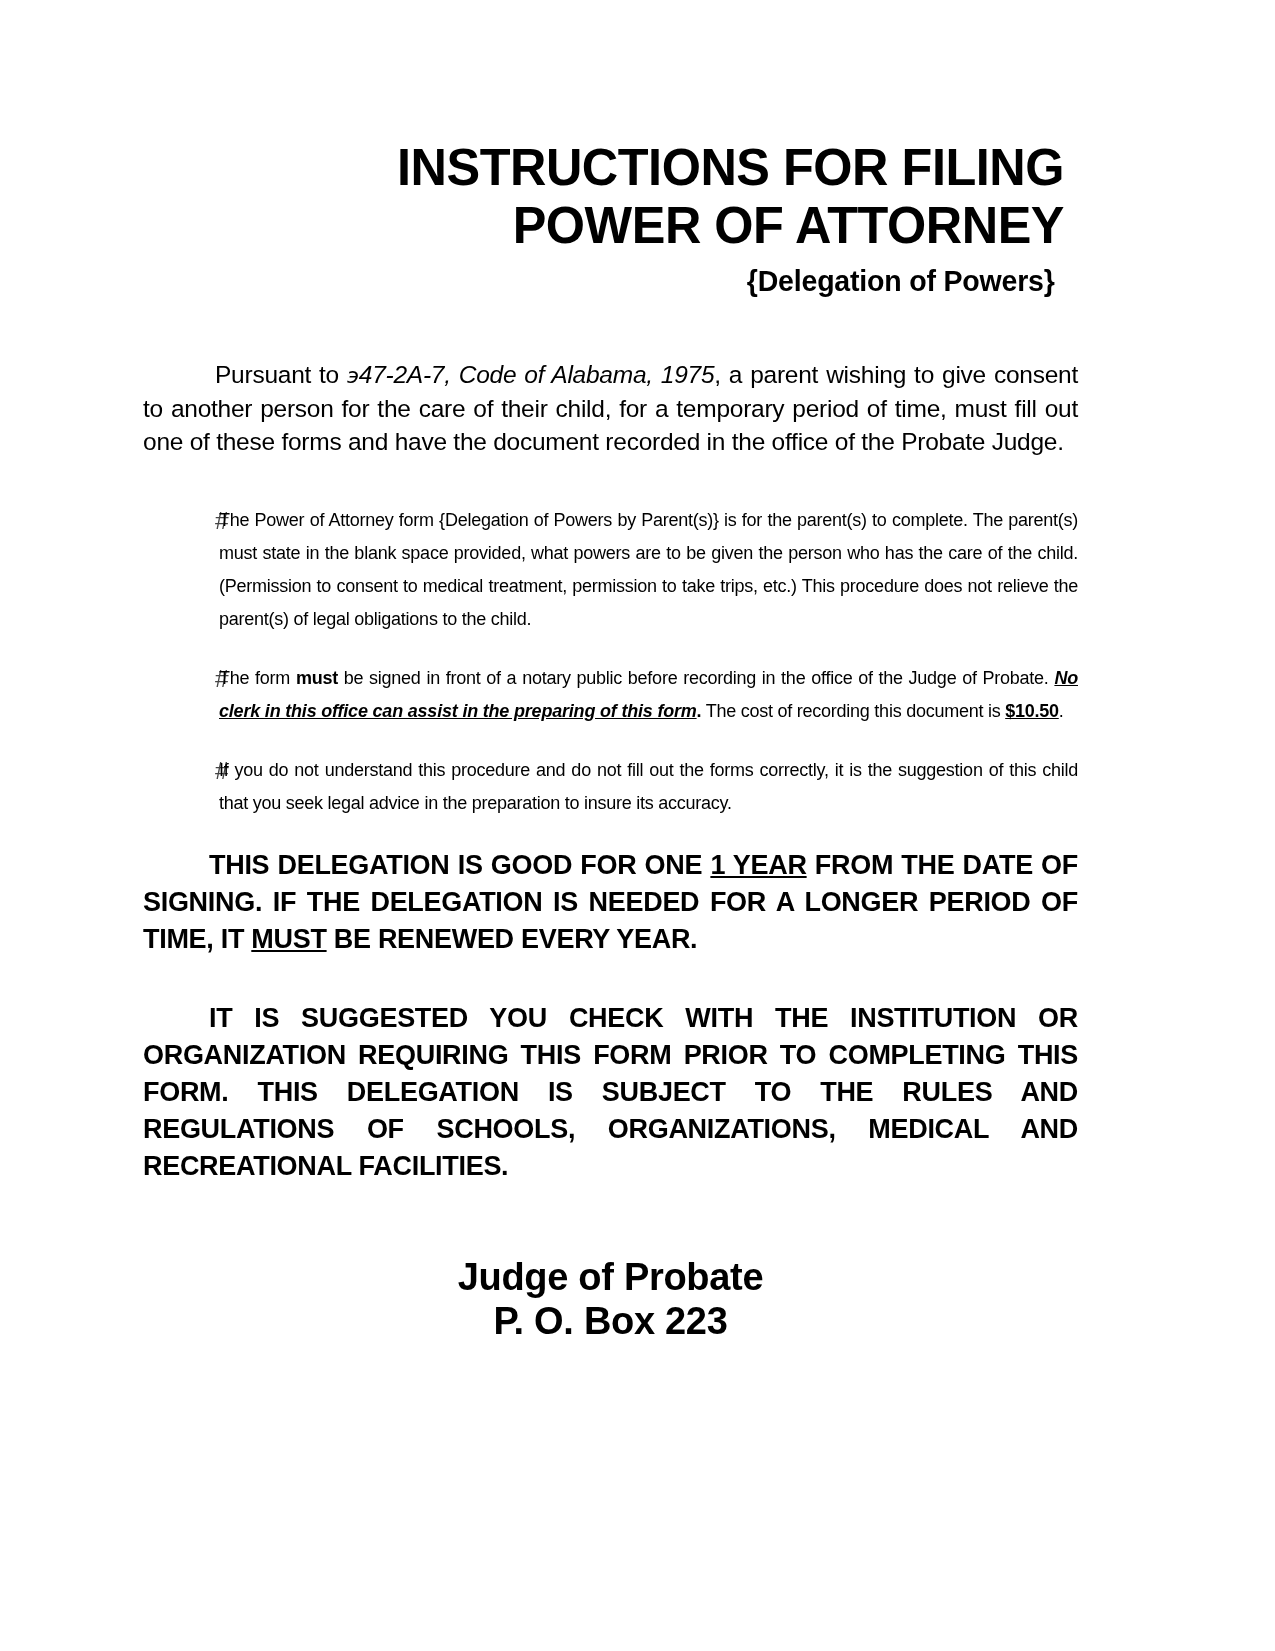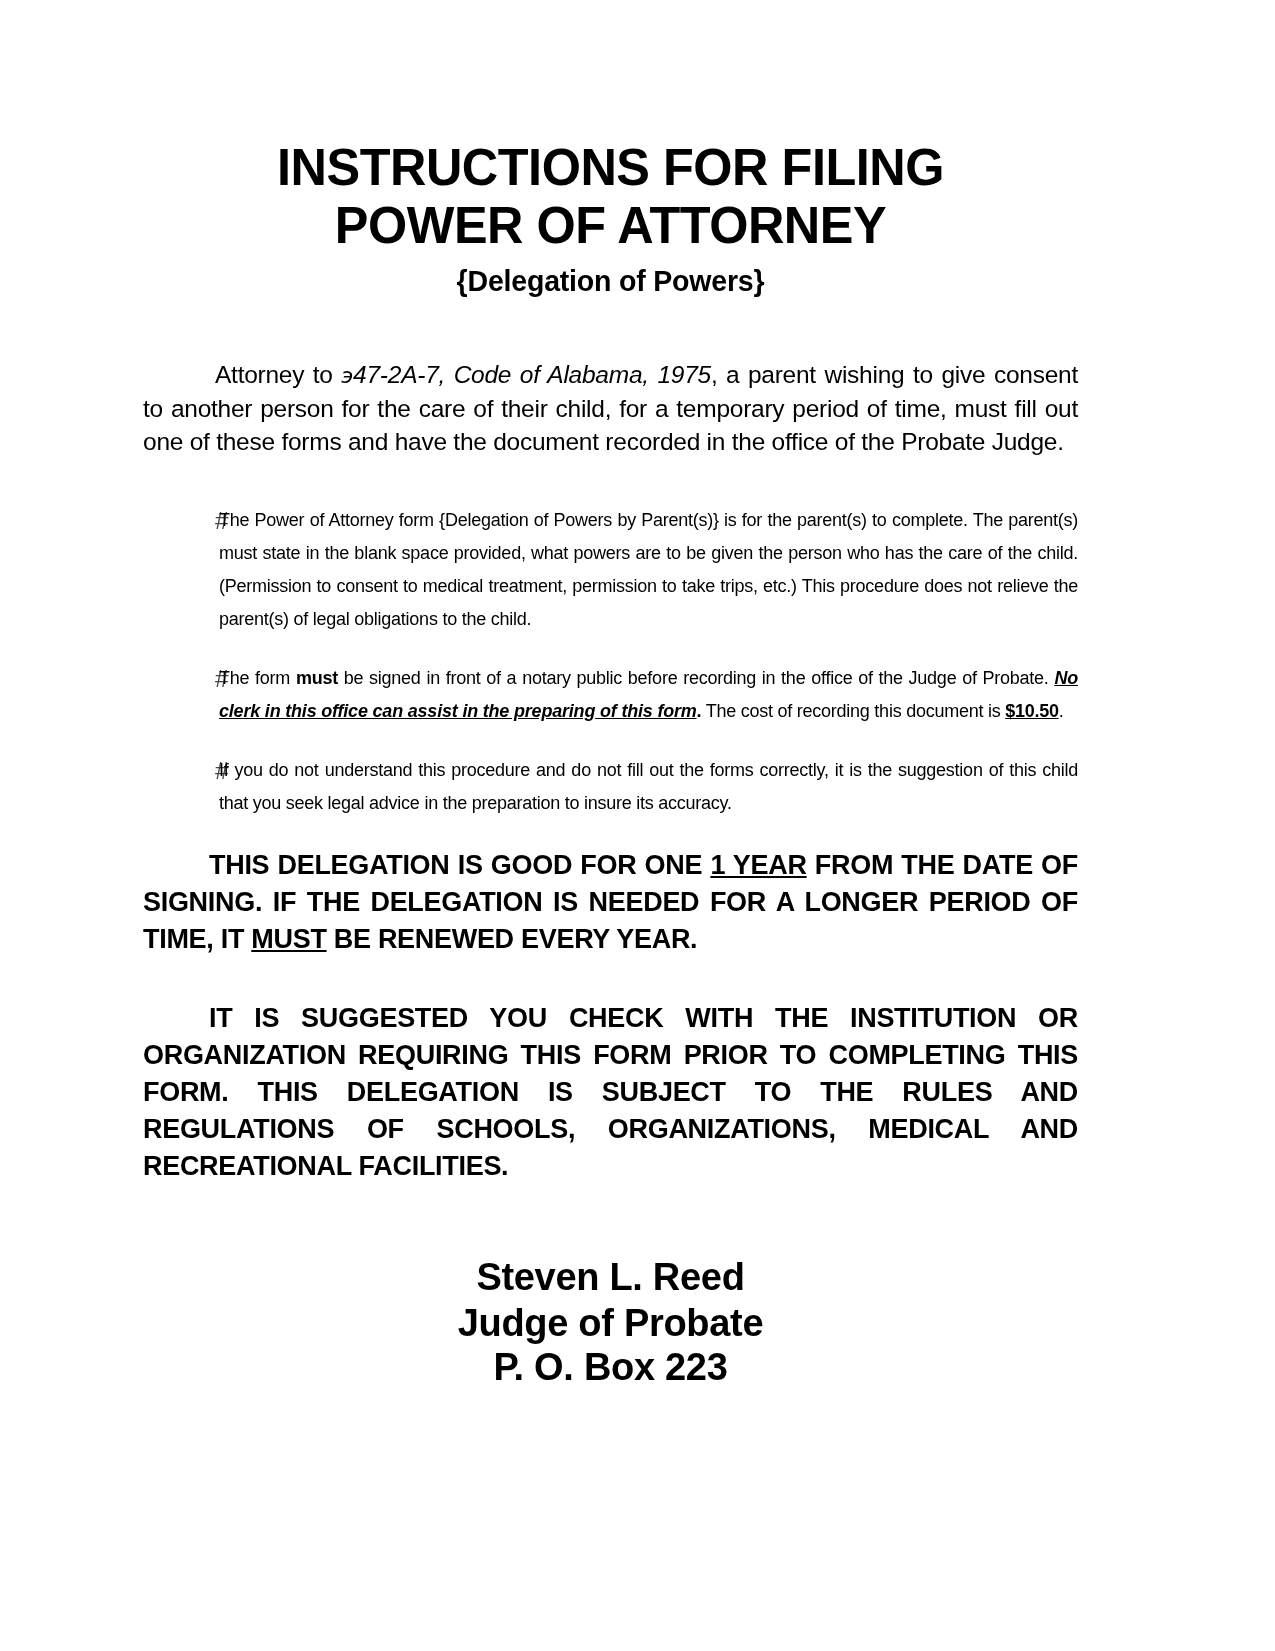--- a/index.html
+++ b/index.html
@@ -28,21 +28,21 @@
   .content {
     position: absolute;
     left: 143px;
     top: 0;
     width: 935px;
   }
 
   
   .title-block {
     padding-top: 138px;
-    text-align: center;
+    text-align: right;
   }
   .title-line {
     font-family: "Liberation Sans Narrow", "Liberation Sans", sans-serif;
     font-weight: bold;
     font-size: 52px;
     line-height: 58px;
     letter-spacing: -0.5px;
     transform: scaleX(0.97);
     transform-origin: center;
     white-space: nowrap;
@@ -150,21 +150,21 @@
 
 <div class="page">
   <div class="content">
 
     <div class="title-block">
       <div class="title-line">INSTRUCTIONS FOR FILING</div>
       <div class="title-line">POWER OF ATTORNEY</div>
       <div class="subtitle-line">{Delegation of Powers}</div>
     </div>
 
-    <p class="intro"><span class="indent"></span><span>Attorney to </span><em class="cite"><span class="sectsym">э</span><span>47-2A-7, Code of Alabama, 1975</span></em><span>, a parent wishing to give consent to another person for the care of their child, for a temporary period of time, must fill out one of these forms and have the document recorded in the office of the Probate Judge.</span></p>
+    <p class="intro"><span class="indent"></span><span>Pursuant to </span><em class="cite"><span class="sectsym">э</span><span>47-2A-7, Code of Alabama, 1975</span></em><span>, a parent wishing to give consent to another person for the care of their child, for a temporary period of time, must fill out one of these forms and have the document recorded in the office of the Probate Judge.</span></p>
 
     <div class="bullets">
 
       <div class="bullet-row">
         <div class="bullet-mark">#</div>
         <div class="bullet-text">The Power of Attorney form {Delegation of Powers by Parent(s)} is for the parent(s) to complete.  The parent(s) must state in the blank space provided, what powers are to be given the person who has the care of the child. (Permission to consent to medical treatment, permission to take trips, etc.) This procedure does not relieve the parent(s) of legal obligations to the child.</div>
       </div>
 
       <div class="bullet-row">
         <div class="bullet-mark">#</div>
@@ -176,19 +176,18 @@
         <div class="bullet-text">If you do not understand this procedure and do not fill out the forms correctly, it is the suggestion of this child that you seek legal advice in the preparation to insure its accuracy.</div>
       </div>
 
     </div>
 
     <p class="caps-block"><span class="indent"></span><span>THIS DELEGATION IS GOOD FOR ONE </span><u>1 YEAR</u><span> FROM THE DATE OF SIGNING.  IF THE DELEGATION IS NEEDED FOR A LONGER PERIOD OF TIME, IT </span><u>MUST</u><span> BE RENEWED EVERY YEAR.</span></p>
 
     <p class="caps-block caps-block-2"><span class="indent"></span><span>IT IS SUGGESTED YOU CHECK WITH THE INSTITUTION OR ORGANIZATION REQUIRING THIS FORM PRIOR TO COMPLETING THIS FORM. THIS DELEGATION IS SUBJECT TO THE RULES AND REGULATIONS OF SCHOOLS, ORGANIZATIONS, MEDICAL AND RECREATIONAL FACILITIES.</span></p>
 
     <div class="signature">
-      <div class="sig-line-1">Steven L. Reed</div>
       <div>Judge of Probate</div>
       <div>P. O. Box 223</div>
     </div>
 
   </div>
 </div>
 
 </body></html>

